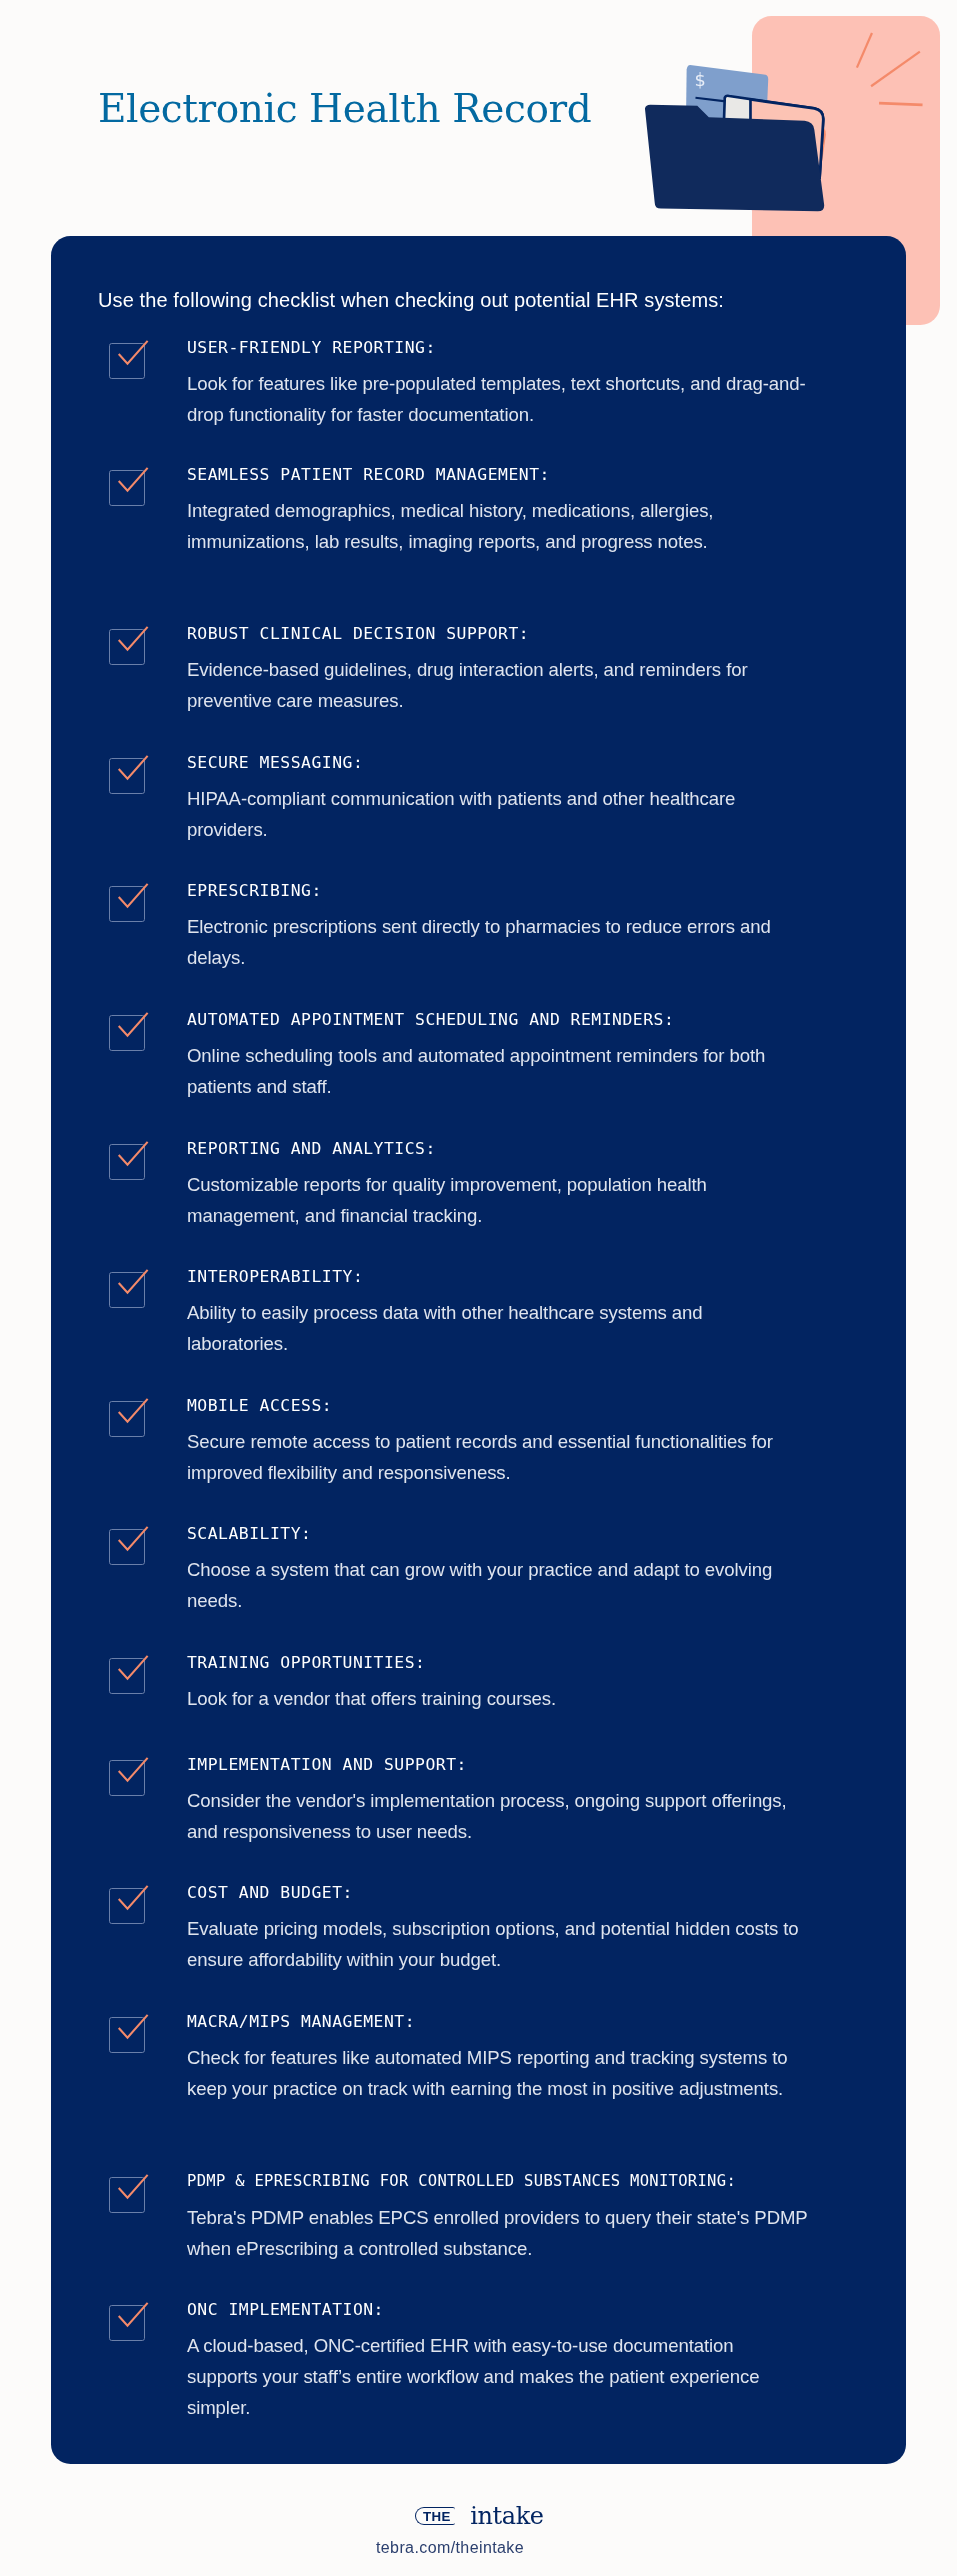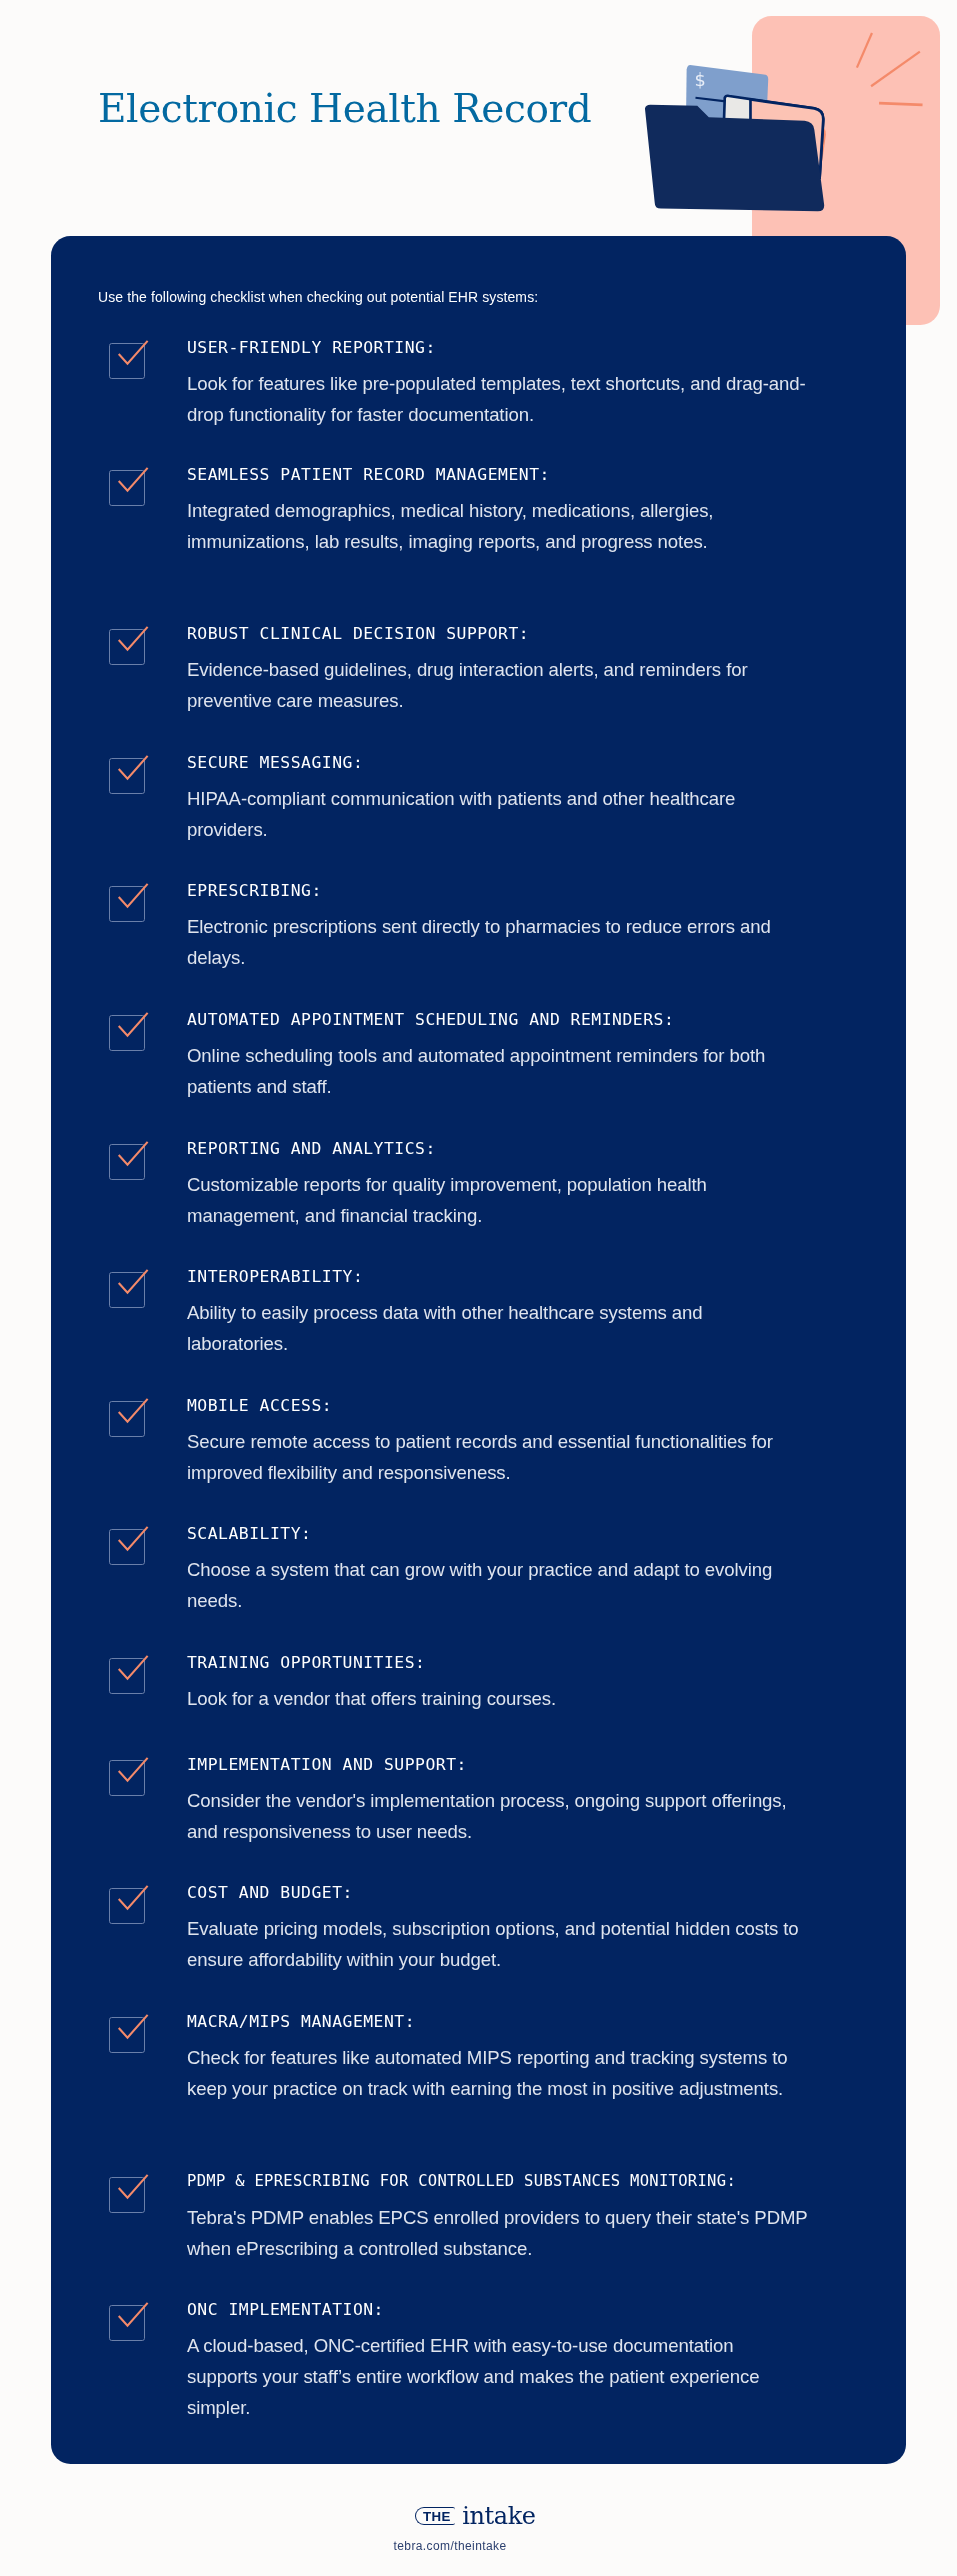--- a/index.html
+++ b/index.html
@@ -16,51 +16,51 @@
     font-family:"DejaVu Serif", "Liberation Serif", serif; font-size:39px; line-height:53px;
     color:#0369a1; font-weight:normal; letter-spacing:-0.4px;
   }
   .illustration { position:absolute; left:621px; top:0; width:337px; height:231px; }
   .card {
     position:absolute; left:51px; top:236px; width:855px; height:2228px;
     background:#022461; border-radius:19.5px;
   }
   .intro {
     position:absolute; left:98px; top:289px;
-    font-size:14px; color:#ffffff; letter-spacing:0.1px;
+    font-size:20px; color:#ffffff; letter-spacing:0.1px;
   }
   .item { position:absolute; left:109px; width:763px; }
   .checkbox {
     position:absolute; left:0; top:5.3px; width:36px; height:36px;
     border:1.4px solid #6a7fa9; border-radius:2.7px; box-sizing:border-box;
   }
   .checkbox svg { position:absolute; left:7px; top:-5.3px; overflow:visible; }
   .item-heading {
     position:absolute; left:78px; top:0; white-space:nowrap;
     font-family:"DejaVu Sans Mono","Liberation Mono", monospace; font-size:16.4px;
     color:#ffffff; letter-spacing:0.5px;
   }
   .item-desc {
     position:absolute; left:78px; top:30px; width:621px;
     font-size:18.6px; line-height:31px; color:#dfe4ee; letter-spacing:-0.1px;
   }
   .footer-logo {
-    position:absolute; left:415px; top:2502px; display:flex; align-items:center; gap:7px;
+    position:absolute; left:415px; top:2502px; display:flex; align-items:center; gap:15px;
   }
   .logo-the {
     font-size:13.3px; font-weight:bold; color:#022461; border:1.8px solid #022461;
     border-radius:10.6px 2.7px 2.7px 10.6px; padding:0.9px 4.4px 0.9px 7px; border-right:none; letter-spacing:0.4px;
   }
   .logo-intake {
     font-family:"DejaVu Serif","Liberation Serif", serif; font-weight:normal; font-size:24px; color:#022461;
     letter-spacing:-0.4px;
   }
   .footer-url {
     position:absolute; left:0; width:900px; top:2539px; text-align:center;
-    font-size:12px; color:#2b3f6e; letter-spacing:0.4px;
+    font-size:16px; color:#2b3f6e; letter-spacing:0.4px;
   }
 </style>
 </head>
 <body>
 
 <div class="pink-block"></div>
 
 <h1 class="title" style="margin:0;">
   <span>Electronic Health Record</span><br>
 </h1>

